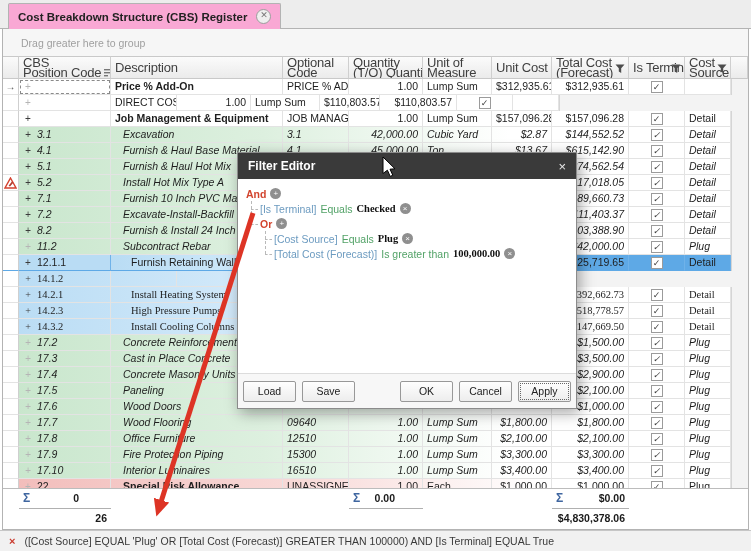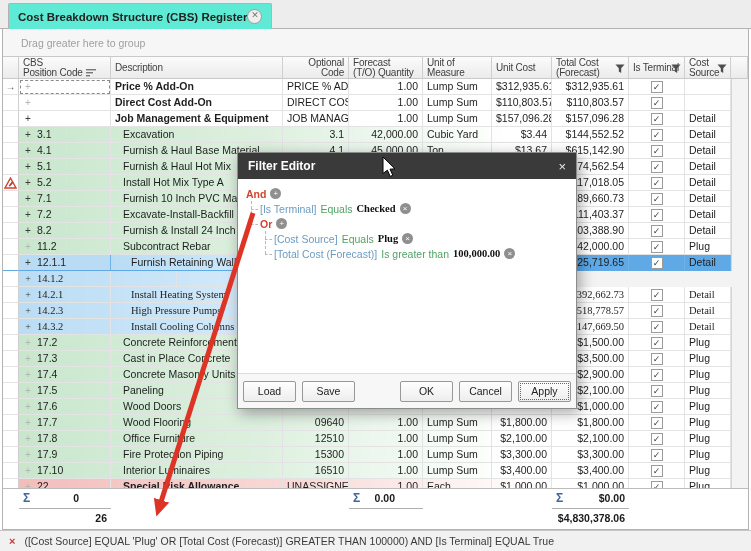--- a/index.html
+++ b/index.html
@@ -1,45 +1,45 @@
 <!DOCTYPE html>
 <html><head>
 <meta charset="utf-8">
 <style>
   html,body{margin:0;padding:0;background:#fff;}
   #app{position:relative;width:751px;height:551px;overflow:hidden;font-family:"Liberation Sans",sans-serif;background:#fff;}
 
   
   .tabstrip{position:absolute;left:0;top:0;width:751px;height:29px;background:#ededed;border-bottom:1px solid #b3b3b3;box-sizing:border-box;}
-  .tab{position:absolute;left:8px;top:3px;height:26px;background:#5eead4;border:1px solid #b3b3b3;border-bottom:none;border-radius:2px 2px 0 0;display:flex;align-items:center;padding:0 9px;font-size:11.5px;font-weight:700;color:#222;z-index:2;box-sizing:border-box;}
+  .tab{position:absolute;left:8px;top:3px;height:26px;background:#f9a8d4;border:1px solid #b3b3b3;border-bottom:none;border-radius:2px 2px 0 0;display:flex;align-items:center;gap:9px;padding:0 9px;font-size:11.5px;font-weight:700;color:#222;z-index:2;box-sizing:border-box;}
   .tab-close{width:13px;height:13px;border:1px solid #9c9c9c;border-radius:50%;background:#efefef;color:#777;font-size:9px;line-height:11px;text-align:center;font-weight:400;}
 
   
   .gridbox{position:absolute;left:2px;top:29px;width:747px;height:501px;border:1px solid #b3b3b3;border-top:none;box-sizing:border-box;background:#fff;}
   .grouppanel{height:27px;background:#f6f6f6;display:flex;align-items:center;padding-left:18px;font-size:10.5px;color:#9f9f9f;box-sizing:border-box;}
 
   .hdr{display:flex;height:23px;}
-  .hcell{box-sizing:border-box;border-right:1px solid #cfcfcf;border-top:1px solid #c9c9c9;border-bottom:1px solid #c9c9c9;background:linear-gradient(#fbfbfb,#ebebeb);display:flex;flex-direction:column;justify-content:center;padding:0 4px;font-size:10px;letter-spacing:-.2px;line-height:10px;color:#3f3f3f;position:relative;white-space:nowrap;overflow:hidden;}
+  .hcell{box-sizing:border-box;border-right:1px solid #cfcfcf;border-top:1px solid #c9c9c9;border-bottom:1px solid #c9c9c9;background:linear-gradient(#fbfbfb,#ebebeb);display:flex;flex-direction:column;justify-content:center;padding:0 4px;font-size:13px;letter-spacing:-.2px;line-height:10px;color:#3f3f3f;position:relative;white-space:nowrap;overflow:hidden;}
   .hfilter{position:absolute;right:2px;top:7px;}
   .sorticon{margin-left:3px;vertical-align:middle;}
 
   
-  .w-ind{width:16px;} .w-cbs{width:92px;} .w-desc{width:172px;} .w-opt{width:66px;text-align:right;}
+  .w-ind{width:16px;} .w-cbs{width:92px;} .w-desc{width:172px;} .w-opt{width:66px;}
   .w-qty{width:74px;} .w-uom{width:69px;} .w-ucost{width:60px;} .w-tcost{width:77px;}
   .w-term{width:56px;} .w-src{width:46px;} .w-filler{flex:1;}
 
   
   .gridbody{height:409px;overflow:hidden;background:#fff;}
   .row{display:flex;height:16px;}
   .cell{box-sizing:border-box;height:16px;border-right:1px solid #e3e3e3;border-bottom:1px solid #e3e3e3;font-size:10.5px;line-height:15px;padding:0 4px;white-space:nowrap;overflow:hidden;color:#1e1e1e;background:transparent;}
   .cell.w-ind{background:#fff;border-right:1px solid #cfcfcf;padding:0;text-align:center;}
   .cell.num{text-align:right;}
   .cell.ctr{display:flex;align-items:center;justify-content:center;padding:0;}
   .cell.filler{border-right:none;border-bottom:none;background:#f3f3f3;border-left:1px solid #d5d5d5;}
-  .tint-green{background:linear-gradient(90deg,#c8e6cc 0,#ddf0df 35%,#fff 68%);}
+  .tint-green{background:linear-gradient(90deg,#c8e6cc 0,#ddf0df 35%,#fff 68%);font-style:italic;}
   .tint-blue{background:linear-gradient(90deg,#b9dcf4 0,#d4eafa 35%,#fff 70%);font-family:Liberation Serif, serif;}
   .tint-red{background:linear-gradient(90deg,#f2bcba 0,#f8dad8 40%,#fff 72%);}
   .row.selected .cell{background:#5ea9e6;border-bottom-color:#5ea9e6;border-right-color:#6fb2e9;}
   .row.selected .cell.w-ind{background:#fff;border-right:1px solid #cfcfcf;}
   .row.selected .cell.w-cbs{background:#b9dcf4;}
   .row.selected .cell.w-desc{background:linear-gradient(90deg,#b9dcf4 0%,#cde8f9 75%,#5ea9e6 93%,#5ea9e6 100%);}
   .row.selected .cell.filler{background:#f3f3f3;border-left:1px solid #d5d5d5;}
   .row.bold .desctxt{font-weight:700;}
   .plus{display:inline-block;width:10px;margin-right:4px;text-align:center;font-size:10px;}
   .plus.dark{color:#3c3c3c;} .plus.gray{color:#b5b5b5;}
@@ -112,21 +112,21 @@
             </svg></span>
       </div>
       <div class="hcell w-desc">
           <span>Description</span>
         </div>
       <div class="hcell w-opt">
         <span>Optional</span>
           <span>Code</span>
       </div>
       <div class="hcell w-qty">
-        <span>Forecast</span>
+        <span>Quantity</span>
           <span>(T/O) Quantity</span>
       </div>
       <div class="hcell w-uom">
         <span>Unit of</span>
           <span>Measure</span>
       </div>
       <div class="hcell w-ucost">
           <span>Unit Cost</span>
         </div>
       <div class="hcell w-tcost">
@@ -164,21 +164,20 @@
           <div class="cell w-tcost num">$312,935.61</div>
           <div class="cell w-term ctr">
             <span class="cb">✓</span>
           </div>
           <div class="cell w-src"></div>
           <div class="cell filler w-filler"></div>
         </div>
         <div class="row bold">
           <div class="cell w-ind"></div>
           <div class="cell w-cbs"><span class="plus gray">+</span><span class="cbstxt"></span></div>
-          <div class="cell w-desc"><span class="desctxt" style="padding-left:0px">Direct Cost Add-On</span></div>
           <div class="cell w-opt">DIRECT COST ...</div>
           <div class="cell w-qty num">1.00</div>
           <div class="cell w-uom">Lump Sum</div>
           <div class="cell w-ucost num">$110,803.57</div>
           <div class="cell w-tcost num">$110,803.57</div>
           <div class="cell w-term ctr">
             <span class="cb">✓</span>
           </div>
           <div class="cell w-src"></div>
           <div class="cell filler w-filler"></div>
@@ -198,21 +197,21 @@
           <div class="cell w-src">Detail</div>
           <div class="cell filler w-filler"></div>
         </div>
         <div class="row tint-green">
           <div class="cell w-ind"></div>
           <div class="cell w-cbs"><span class="plus dark">+</span><span class="cbstxt">3.1</span></div>
           <div class="cell w-desc"><span class="desctxt" style="padding-left:8px">Excavation</span></div>
           <div class="cell w-opt">3.1</div>
           <div class="cell w-qty num">42,000.00</div>
           <div class="cell w-uom">Cubic Yard</div>
-          <div class="cell w-ucost num">$3.44</div>
+          <div class="cell w-ucost num">$2.87</div>
           <div class="cell w-tcost num">$144,552.52</div>
           <div class="cell w-term ctr">
             <span class="cb">✓</span>
           </div>
           <div class="cell w-src">Detail</div>
           <div class="cell filler w-filler"></div>
         </div>
         <div class="row tint-green">
           <div class="cell w-ind"></div>
           <div class="cell w-cbs"><span class="plus dark">+</span><span class="cbstxt">4.1</span></div>

